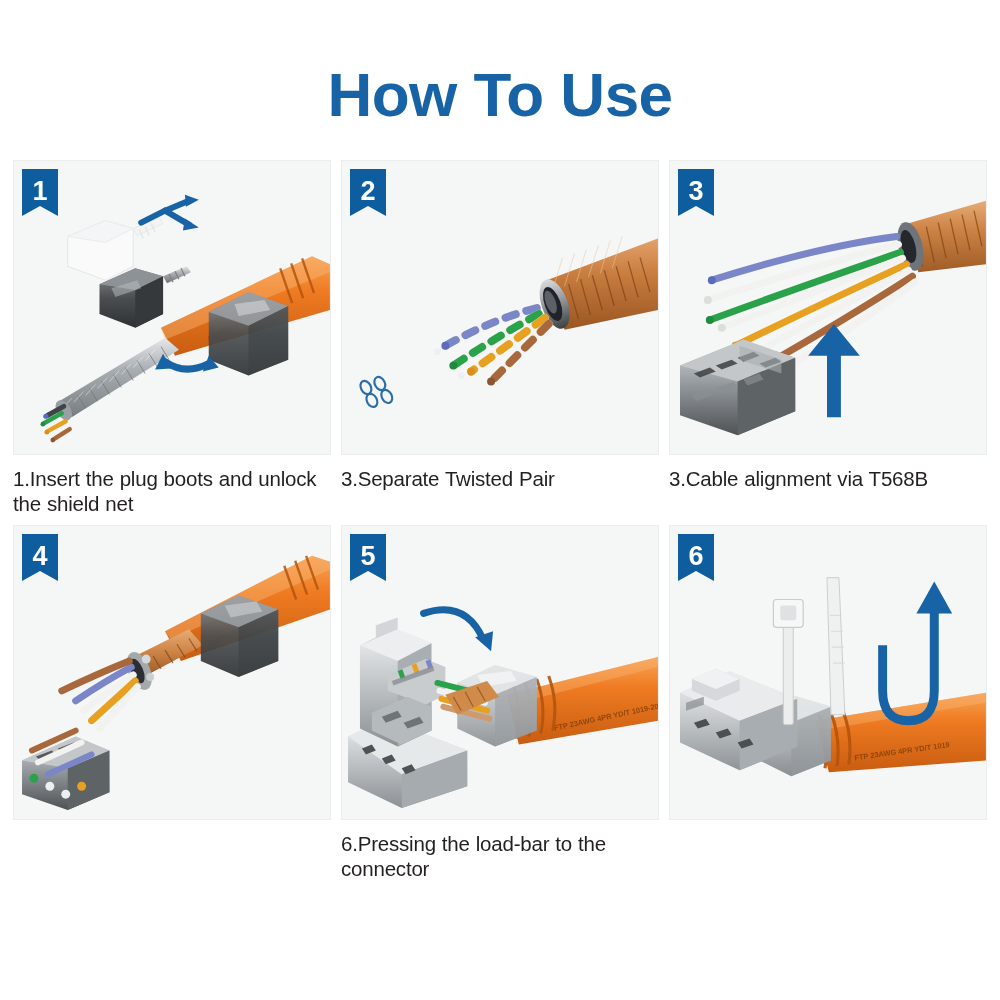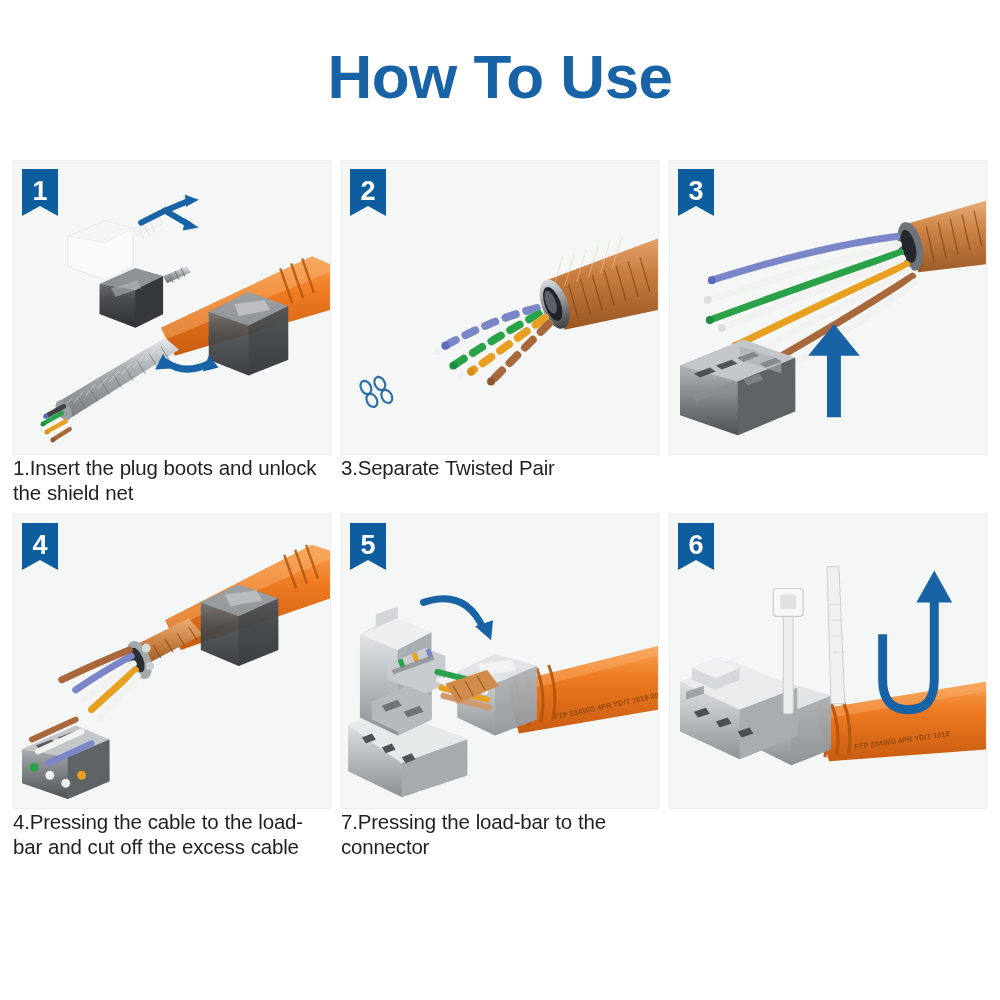--- a/index.html
+++ b/index.html
@@ -14,21 +14,21 @@
     position: relative;
   }
 
   .page-title {
     text-align: center;
     color: #1763a6;
     font-size: 62px;
     font-weight: bold;
     letter-spacing: -0.5px;
     line-height: 1;
-    padding-top: 46px;
+    padding-top: 64px;
     padding-bottom: 10px;
     font-family: "Liberation Sans", sans-serif;
   }
 
   .grid {
     position: absolute;
     top: 160px;
     left: 13px;
     width: 975px;
     display: flex;
@@ -54,20 +54,21 @@
     position: absolute;
     top: 8px;
     left: 8px;
     width: 36px;
     height: 47px;
     z-index: 9;
   }
   .badge svg { display: block; }
 
   .caption {
+    margin-top: 11px;
     font-size: 20.5px;
     line-height: 1.22;
     color: #231f20;
     font-weight: 500;
     letter-spacing: -0.2px;
     word-spacing: 0.5px;
     font-family: "Liberation Sans", sans-serif;
   }
 
   .art { position: absolute; inset: 0; }
@@ -374,20 +375,21 @@
             <path d="M70 186 L112 200 L112 214 L70 200 Z" fill="#a8adb0" opacity="0.6"></path>
           </g>
 
           <g>
             <rect x="158" y="192" width="14" height="66" fill="#1763a6"></rect>
             <path d="M139 196 L165 164 L191 196 Z" fill="#1763a6"></path>
           </g>
         </svg>
       </div>
     </div>
+    <div class="caption">3.Cable alignment via T568B</div>
   </div>
 
   <div class="step">
     <div class="panel">
       <div class="badge">
         <svg viewBox="0 0 36 47">
           <path d="M0 0 H36 V47 L18 37 L0 47 Z" fill="#0e5d9e"></path>
           <text x="18" y="31" text-anchor="middle" fill="#ffffff" font-size="27" font-family="Liberation Sans, sans-serif" font-weight="bold">4</text>
         </svg>
       </div>
@@ -477,21 +479,20 @@
           </g>
 
           <g stroke-linecap="round" fill="none" stroke-width="6">
             <path d="M18 226 L62 206" stroke="#a9683c"></path>
             <path d="M24 238 L68 218" stroke="#f2f2f0"></path>
             <path d="M34 250 L78 230" stroke="#7b86c9"></path>
           </g>
         </svg>
       </div>
     </div>
-    <div class="caption">4.Pressing the cable to the load-bar and cut off the excess cable</div>
   </div>
 
   <div class="step">
     <div class="panel">
       <div class="badge">
         <svg viewBox="0 0 36 47">
           <path d="M0 0 H36 V47 L18 37 L0 47 Z" fill="#0e5d9e"></path>
           <text x="18" y="31" text-anchor="middle" fill="#ffffff" font-size="27" font-family="Liberation Sans, sans-serif" font-weight="bold">5</text>
         </svg>
       </div>
@@ -594,21 +595,21 @@
             </g>
           </g>
 
           <g>
             <path d="M82 88 Q124 74 142 114" stroke="#1763a6" stroke-width="7" fill="none" stroke-linecap="round"></path>
             <path d="M134 112 L150 126 L152 106 Z" fill="#1763a6"></path>
           </g>
         </svg>
       </div>
     </div>
-    <div class="caption">7.Pressing the load-bar to the connector</div>
+    <div class="caption">6.Pressing the load-bar to the connector</div>
   </div>
 
   <div class="step">
     <div class="panel">
       <div class="badge">
         <svg viewBox="0 0 36 47">
           <path d="M0 0 H36 V47 L18 37 L0 47 Z" fill="#0e5d9e"></path>
           <text x="18" y="31" text-anchor="middle" fill="#ffffff" font-size="27" font-family="Liberation Sans, sans-serif" font-weight="bold">6</text>
         </svg>
       </div>

